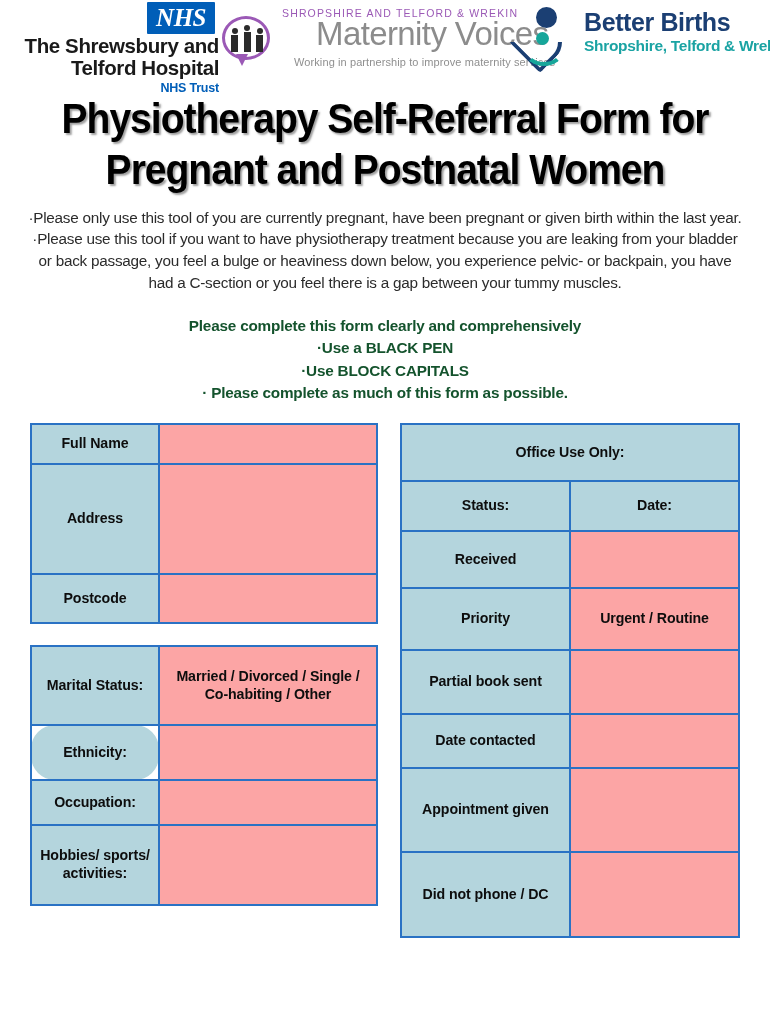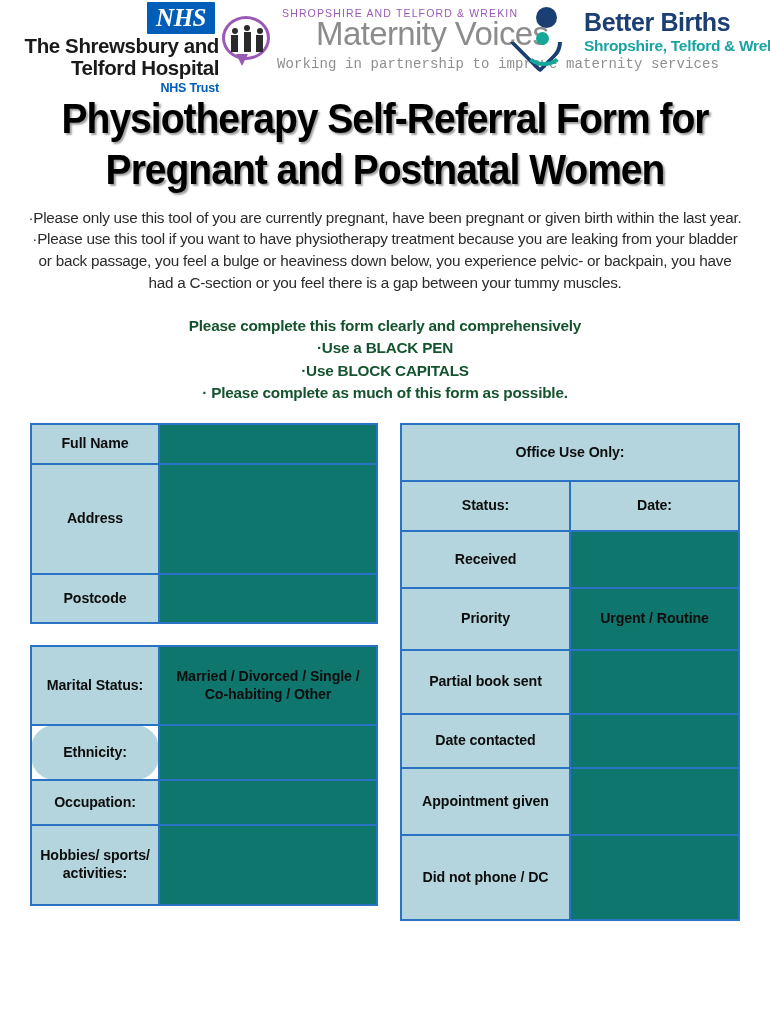--- a/index.html
+++ b/index.html
@@ -126,23 +126,23 @@
     font-size: 33px;
     font-weight: normal;
     letter-spacing: -0.6px;
     color: #8c8c8c;
     white-space: nowrap;
     line-height: 1;
     margin-left: 36px;
   }
   .mv-strap {
     position: absolute;
-    left: 55px; top: 50px;
-    font-family: Liberation Mono, monospace;
-    font-size: 14px;
+    left: 72px; top: 50px;
+    font-family: Liberation Sans, sans-serif;
+    font-size: 11px;
     color: #8f8f8f;
     letter-spacing: 0.1px;
     white-space: nowrap;
   }
 
   
   .bb-logo {
     position: absolute;
     left: 510px;
     top: 4px;
@@ -272,21 +272,21 @@
     padding: 3px 5px;
     vertical-align: middle;
     text-align: center;
     font-weight: bold;
     font-size: 14.2px;
     line-height: 1.25;
     color: #0d0d0d;
     letter-spacing: -0.1px;
   }
   .lbl   { background: #b4d5dd; }
-  .field { background: #0f766e; }
+  .field { background: #fca5a5; }
 
   #table-personal  { left: 30px;  top: 0px;   width: 348px; }
   #table-details   { left: 30px;  top: 222px; width: 348px; }
   #table-office    { left: 400px; top: 0px;   width: 340px; }
 
   .c-lbl-left  { width: 128px; }
   .c-lbl-right { width: 158px; }
 </style>
 </head>
 <body>
@@ -413,21 +413,21 @@
     </tr>
     <tr>
       <td class="lbl c-lbl-right" style="height:64px;">Partial book sent</td>
       <td class="field"></td>
     </tr>
     <tr>
       <td class="lbl c-lbl-right" style="height:54px;">Date contacted</td>
       <td class="field"></td>
     </tr>
     <tr>
-      <td class="lbl c-lbl-right" style="height:67px;">Appointment given</td>
+      <td class="lbl c-lbl-right" style="height:84px;">Appointment given</td>
       <td class="field"></td>
     </tr>
     <tr>
       <td class="lbl c-lbl-right" style="height:85px;">Did not phone / DC</td>
       <td class="field"></td>
     </tr>
   </tbody>
     </table>
 
 </div>

